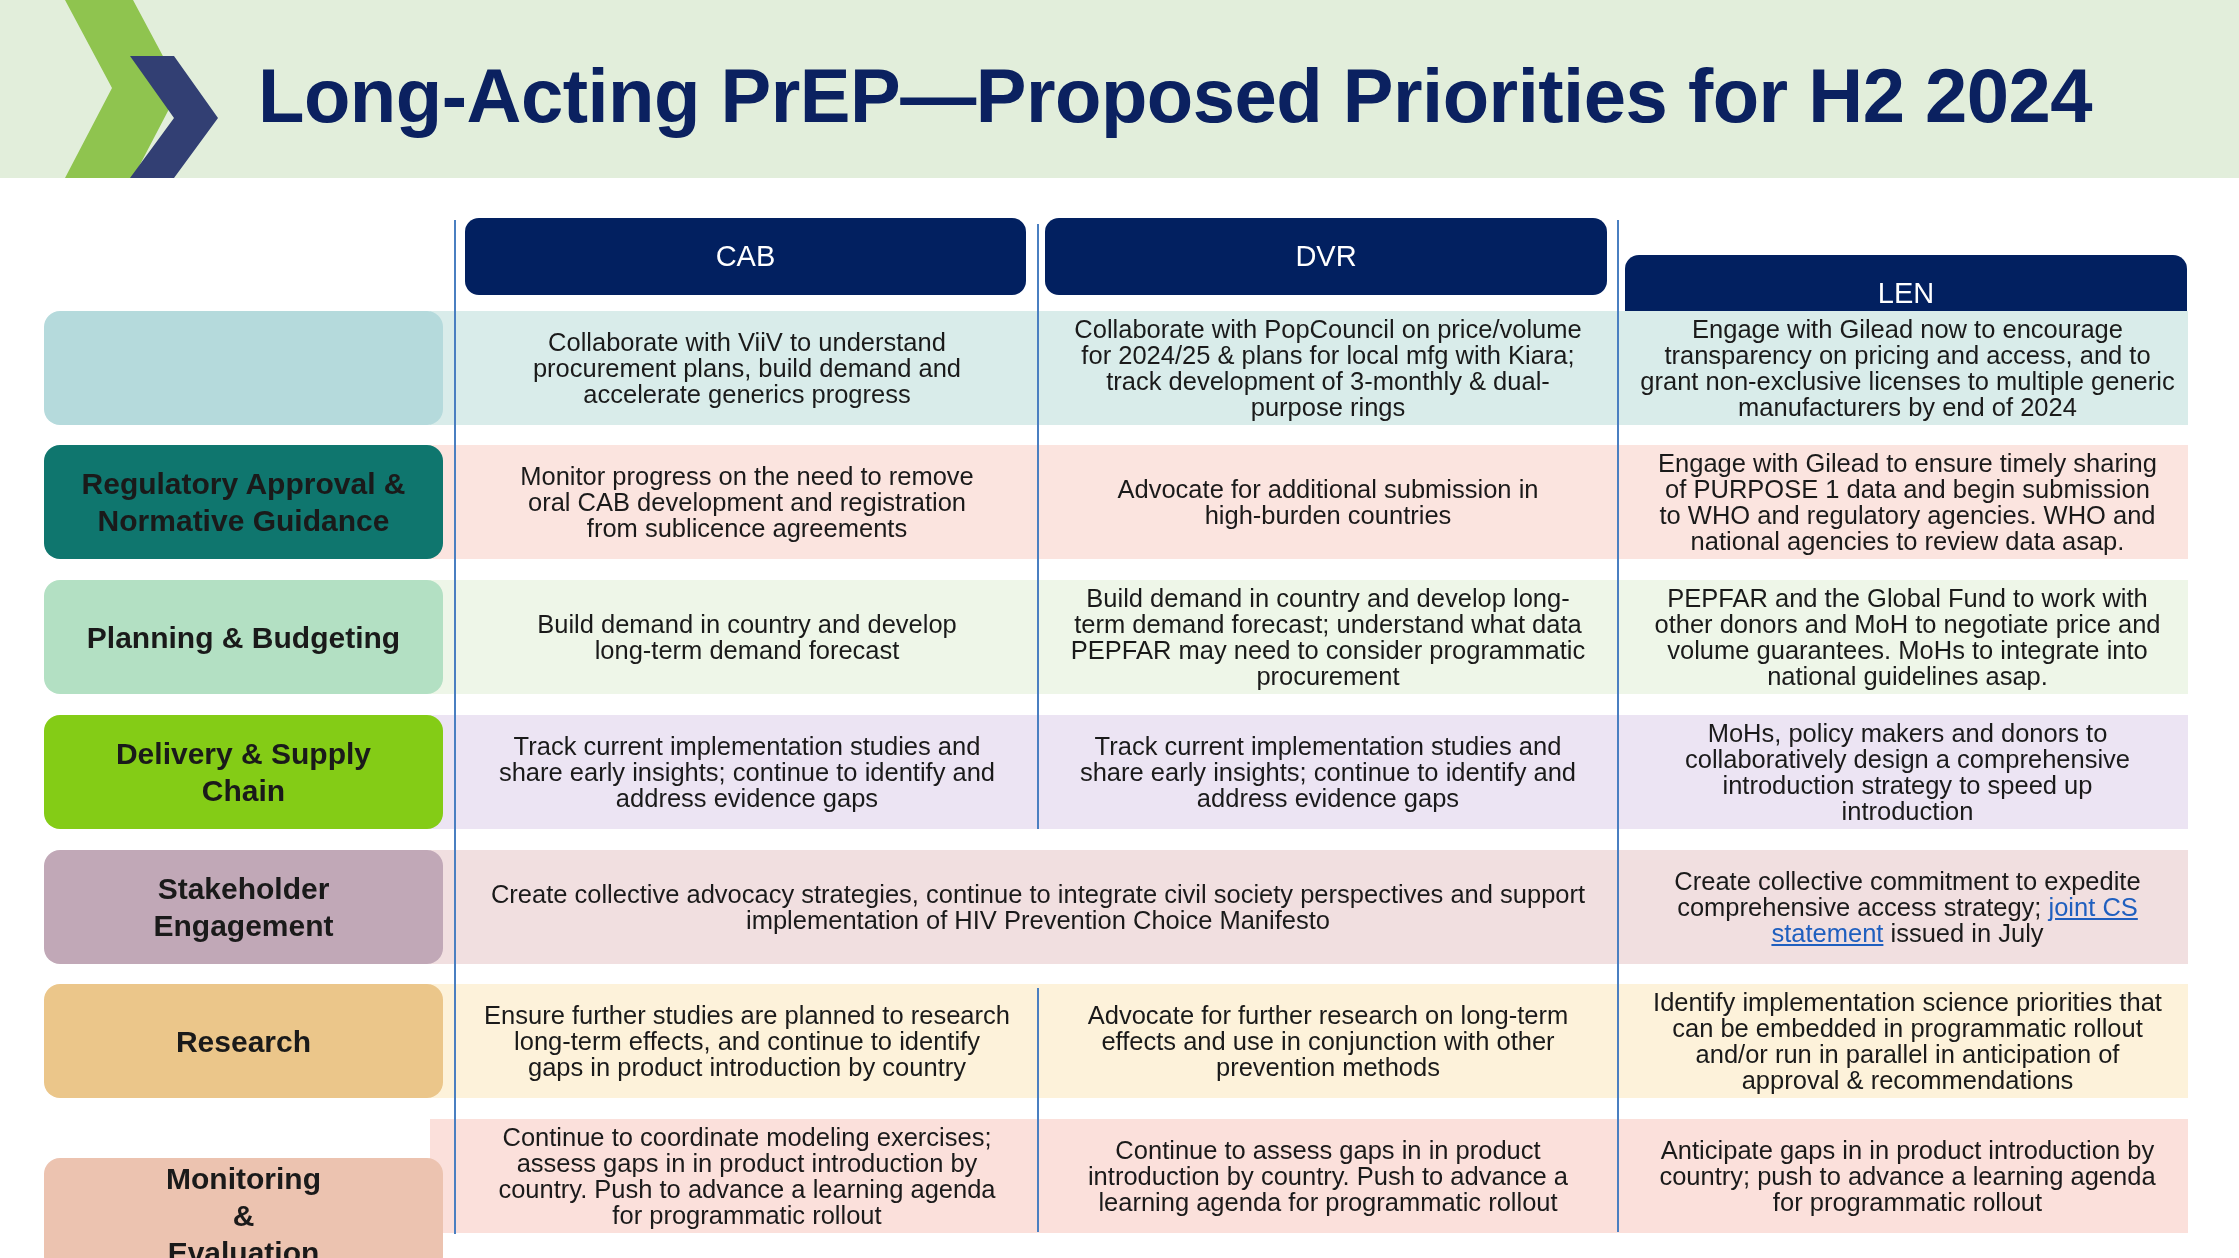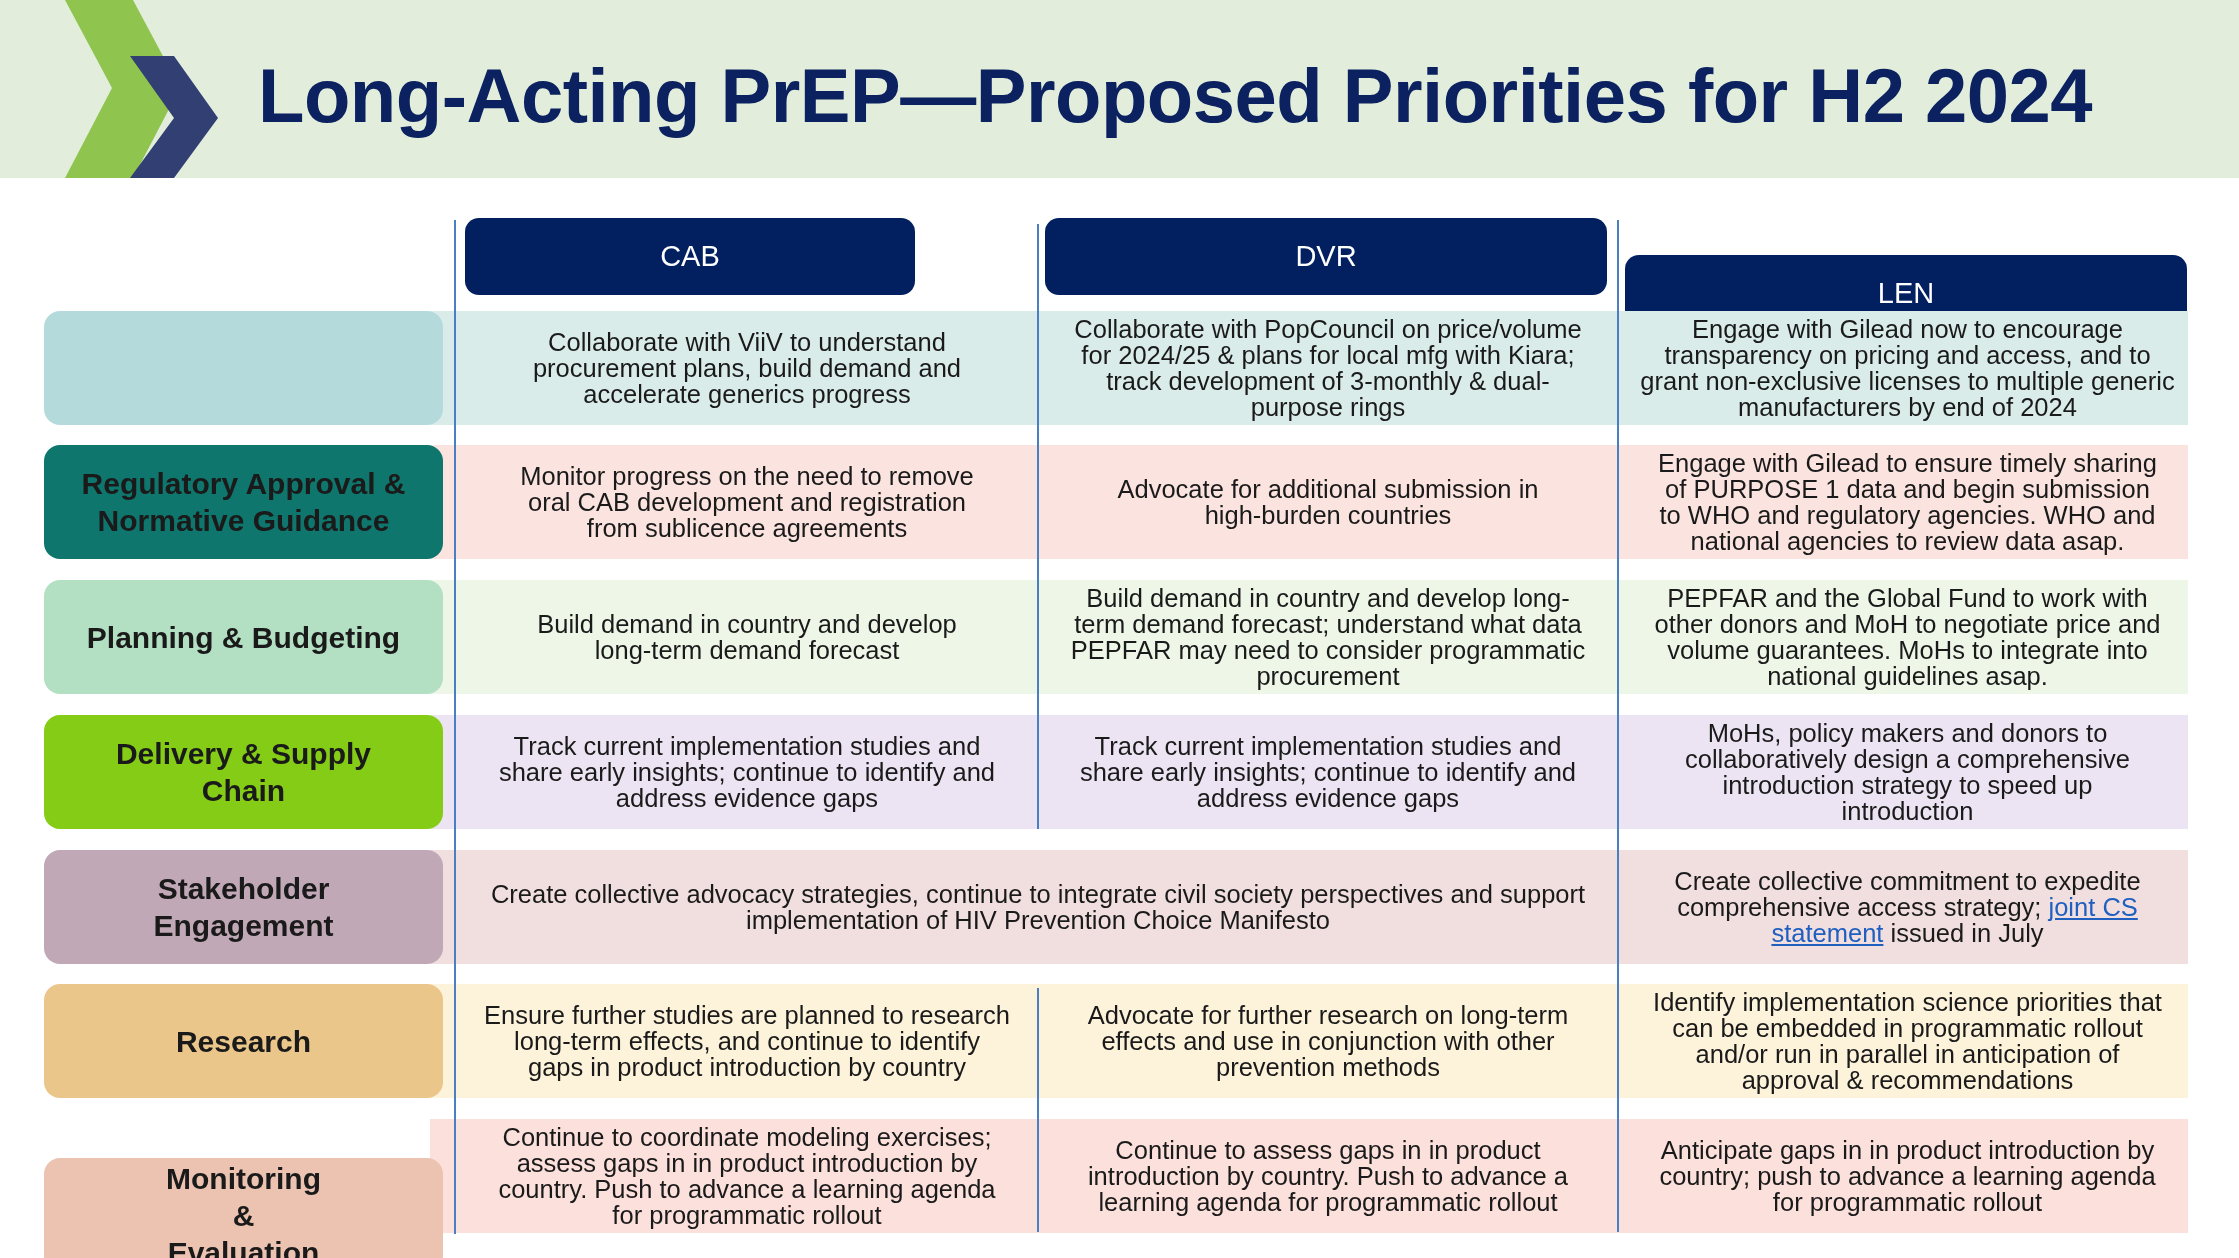--- a/index.html
+++ b/index.html
@@ -45,21 +45,21 @@
 </head>
 <body>
 
 <div class="header-band"></div>
 <svg class="chevron" viewBox="0 0 240 178">
   <polygon points="65,0 133,0 180,88 133,178 65,178 112,88" fill="#8fc44f"></polygon>
   <polygon points="130,56 174,56 218,118 174,178 130,178 174,118" fill="#323f73"></polygon>
 </svg>
 <div class="title">Long-Acting PrEP—Proposed Priorities for H2 2024</div>
 
-<div class="col-header" style="left:465px; top:218px; width:450px;">CAB</div>
+<div class="col-header" style="left:465px; top:218px; width:561px;">CAB</div>
 <div class="col-header" style="left:1045px; top:218px; width:562px;">DVR</div>
 <div class="col-header" style="left:1625px; top:216px; width:562px;margin-top:39px;">LEN</div>
 
 <div class="row-band" style="top:311px; background:#d9ecea;"></div>
 <div class="row-band" style="top:445px; background:#fbe4df;"></div>
 <div class="row-band" style="top:580px; background:#eef6e8;"></div>
 <div class="row-band" style="top:715px; background:#ece4f3;"></div>
 <div class="row-band" style="top:850px; background:#f1dfe0;"></div>
 <div class="row-band" style="top:984px; background:#fdf2da;"></div>
 <div class="row-band" style="top:1119px; background:#fbe0db;"></div>

